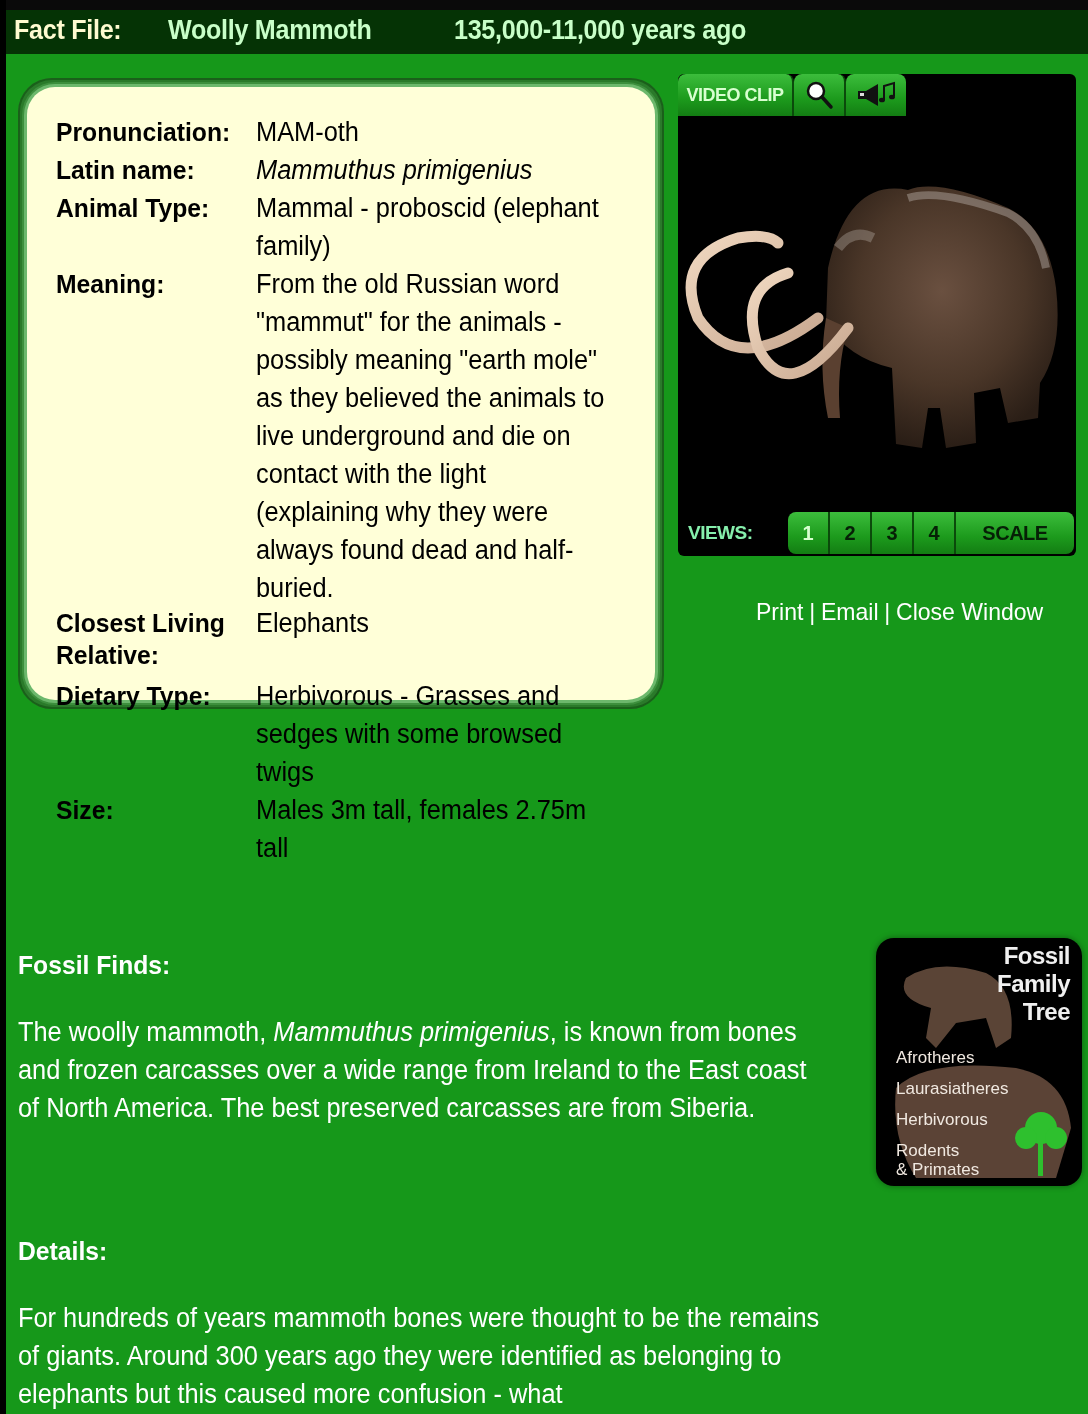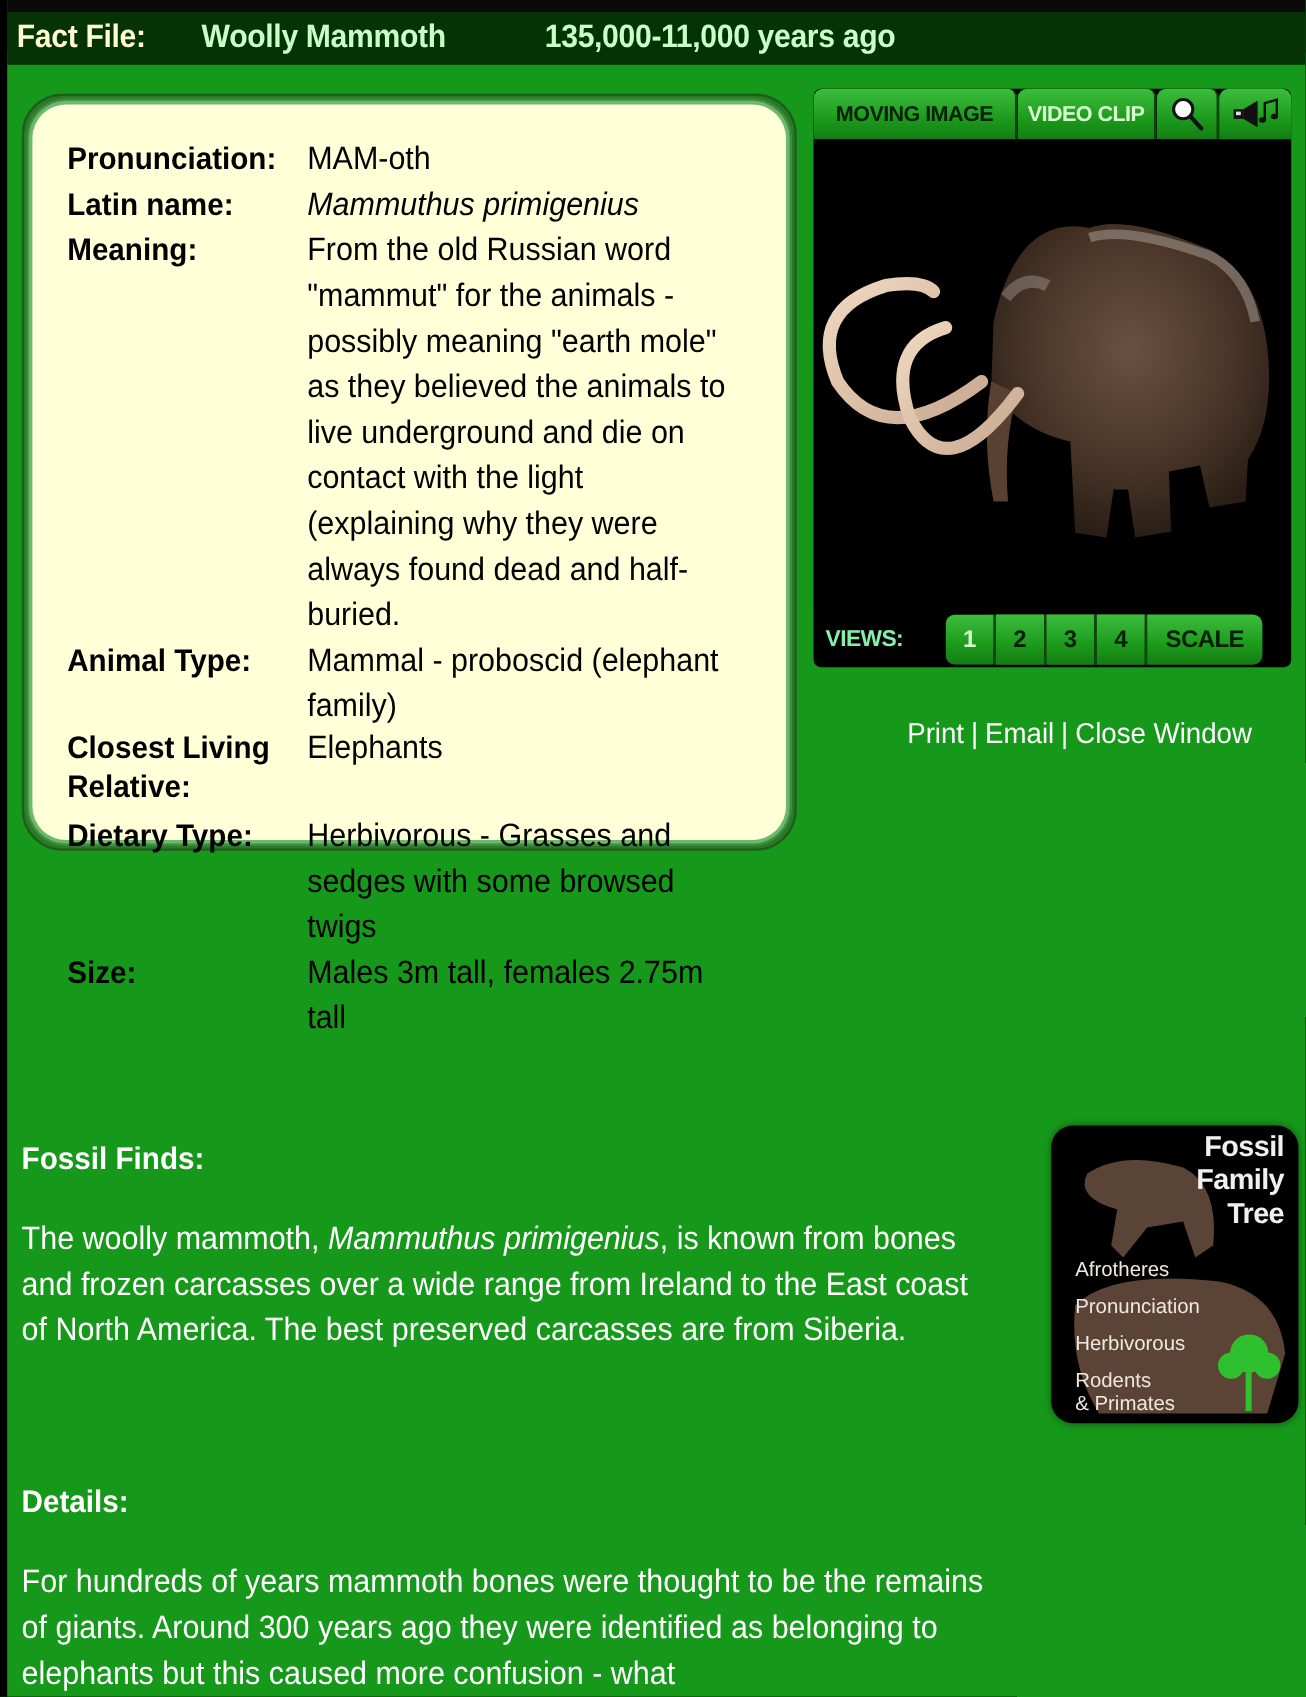--- a/index.html
+++ b/index.html
@@ -168,21 +168,21 @@
       justify-content: center;
       font-weight: bold;
       font-size: 20px;
       color: #062006;
       cursor: pointer;
     }
     .vbtn.first { border-radius: 8px 0 0 8px; }
     .vbtn.last { border-radius: 0 8px 8px 0; border-right: none; }
     .vbtn.active { color: #d8ffd0; }
     .vbtn-num { width: 42px; }
-    .vbtn-scale { width: 96px; letter-spacing: -0.5px; }
+    .vbtn-scale { width: 118px; letter-spacing: -0.5px; }
 
     .links {
       position: absolute;
       left: 750px;
       top: 598px;
       font-size: 24px;
       color: #fff;
       white-space: nowrap;
       transform: scaleX(0.96);
       transform-origin: left center;
@@ -260,46 +260,45 @@
       <div class="facts">
         <div class="fact-row">
           <div class="fact-label">Pronunciation:</div>
           <div class="fact-value">MAM-oth</div>
         </div>
         <div class="fact-row">
           <div class="fact-label">Latin name:</div>
           <div class="fact-value italic">Mammuthus primigenius</div>
         </div>
         <div class="fact-row">
+          <div class="fact-label">Animal Type:</div>
+          <div class="fact-value">Mammal - proboscid (elephant family)</div>
+        </div>
+        <div class="fact-row">
           <div class="fact-label">Meaning:</div>
           <div class="fact-value">From the old Russian word "mammut" for the animals - possibly meaning "earth mole" as they believed the animals to live underground and die on contact with the light (explaining why they were always found dead and half-buried.</div>
-        </div>
-        <div class="fact-row">
-          <div class="fact-label">Animal Type:</div>
-          <div class="fact-value">Mammal - proboscid (elephant family)</div>
         </div>
         <div class="fact-row" style="line-height:32px;margin-bottom:6px;">
           <div class="fact-label">Closest Living Relative:</div>
           <div class="fact-value">Elephants</div>
         </div>
         <div class="fact-row">
           <div class="fact-label">Dietary Type:</div>
           <div class="fact-value">Herbivorous - Grasses and sedges with some browsed twigs</div>
         </div>
         <div class="fact-row">
           <div class="fact-label">Size:</div>
           <div class="fact-value">Males 3m tall, females 2.75m tall</div>
         </div>
       </div>
     </div>
   </div>
 
   <div class="viewer">
     <div class="viewer-tabs">
-      <div class="vtab vtab-moving">MOVING IMAGE</div>
       <div class="vtab vtab-video active">VIDEO CLIP</div>
       <div class="vtab vtab-zoom">
         <svg width="30" height="30" viewBox="0 0 30 30">
           <circle cx="12" cy="11" r="8" fill="#fff" stroke="#111" stroke-width="2.5"></circle>
           <line x1="18" y1="17" x2="27" y2="27" stroke="#111" stroke-width="3.5" stroke-linecap="round"></line>
         </svg>
       </div>
       <div class="vtab vtab-sound">
         <svg width="44" height="30" viewBox="0 0 44 30">
           <rect x="4" y="11" width="8" height="8" fill="#111"></rect>
@@ -364,21 +363,21 @@
         <circle cx="180" cy="200" r="11"></circle>
       </g>
     </svg>
     <div class="ft-title">
       <div>Fossil</div>
       <div>Family</div>
       <div>Tree</div>
     </div>
     <div class="ft-items">
       <div>Afrotheres</div>
-      <div>Pronunciation</div>
+      <div>Laurasiatheres</div>
       <div>Herbivorous</div>
       <div class="two-line">Rodents</div>
       <div class="two-line" style="margin-top:0;">&amp; Primates</div>
     </div>
   </div>
 
   <div class="section-heading" style="top:1236px;">Details:</div>
   <div class="section-body" style="top:1299px;">For hundreds of years mammoth bones were thought to be the remains of giants. Around 300 years ago they were identified as belonging to elephants but this caused more confusion - what</div>
 
 </div>

